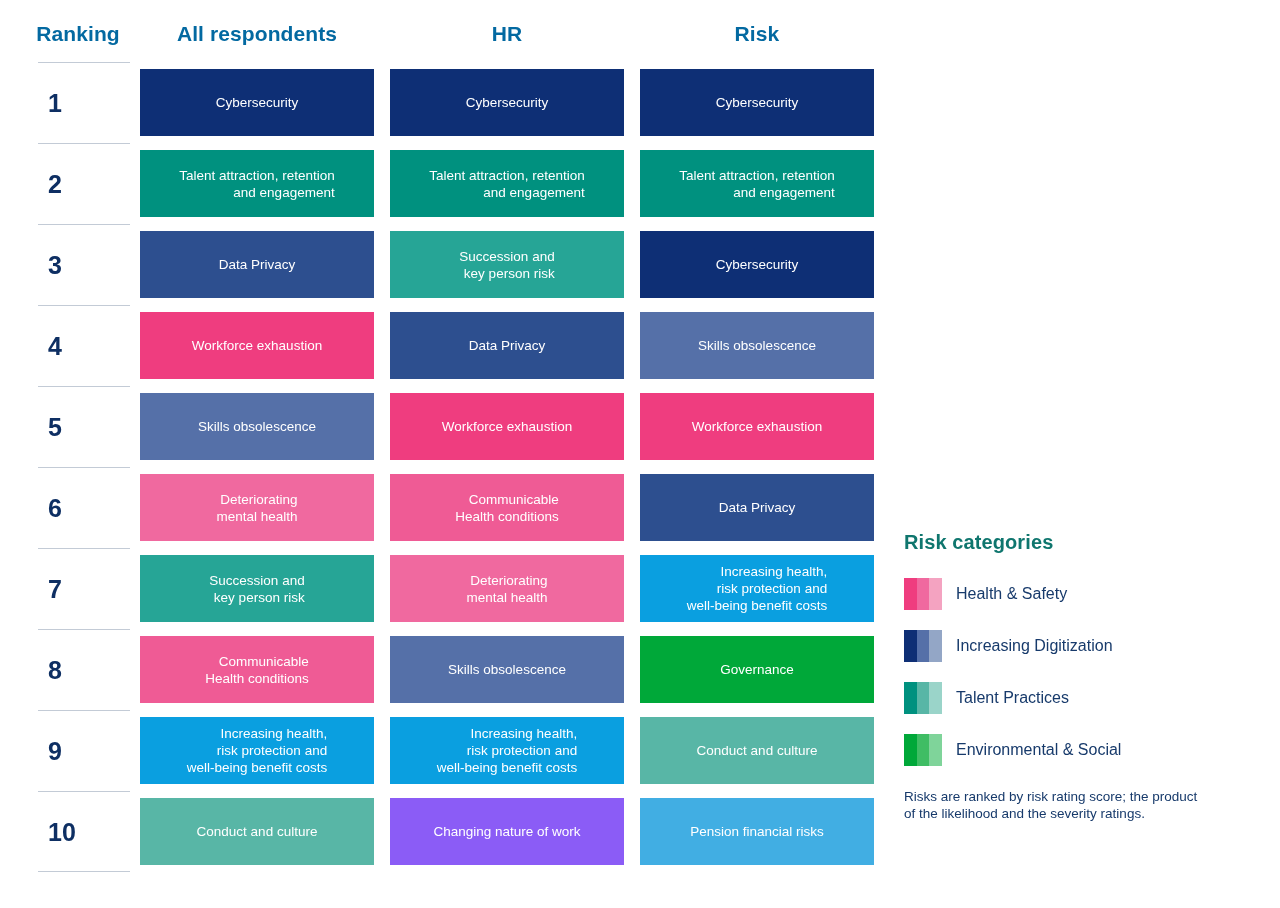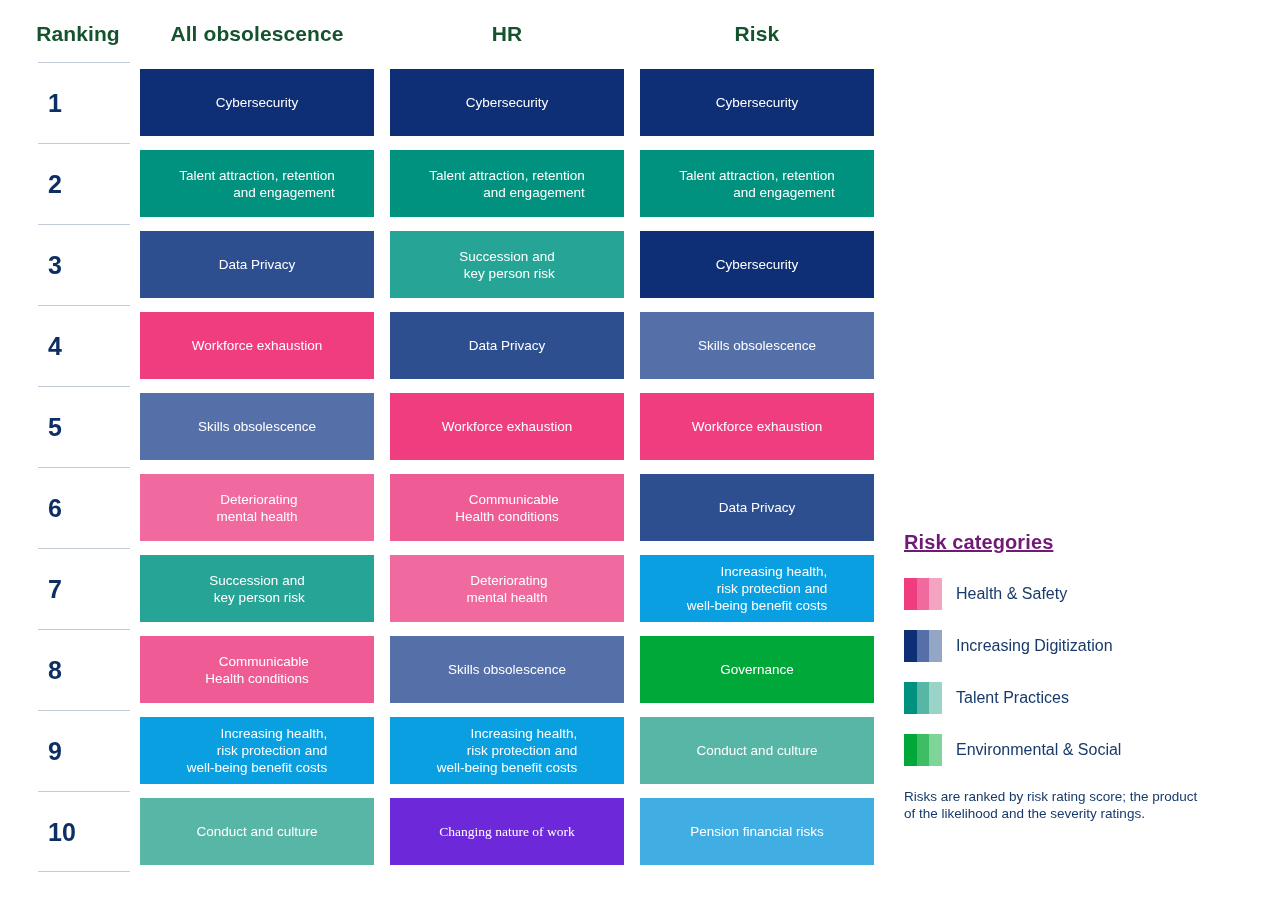--- a/index.html
+++ b/index.html
@@ -24,21 +24,21 @@
     width: 1280px;
     height: 908px;
   }
 
   
   .col-header {
     position: absolute;
     top: 22px;
     font-size: 21px;
     font-weight: bold;
-    color: #14532d;
+    color: #0369a1;
     text-align: center;
     letter-spacing: .1px;
     white-space: nowrap;
   }
   .col-header.rank   { left: 26px;  width: 104px; text-align: center;}
   .col-header.c0     { left: 140px; width: 234px; }
   .col-header.c1     { left: 390px; width: 234px; }
   .col-header.c2     { left: 640px; width: 234px; }
 
   
@@ -98,24 +98,23 @@
   
   #legend {
     position: absolute;
     left: 904px;
     top: 531px;
     width: 366px;
   }
   #legend-title {
     font-size: 20px;
     font-weight: bold;
-    color: #701a75;
+    color: #0f766e;
     margin: 0 0 14px 0;
     letter-spacing: .1px;
-    text-decoration: underline;
   }
   .legend-row {
     display: flex;
     align-items: center;
     height: 52px;
   }
   .swatch {
     width: 38px;
     height: 32px;
     display: flex;
@@ -135,21 +134,21 @@
     color: #173a6b;
     white-space: pre-line;
   }
 </style>
 </head>
 <body>
 
 <div id="board">
 
   <div class="col-header rank">Ranking</div>
-  <div class="col-header c0">All obsolescence</div>
+  <div class="col-header c0">All respondents</div>
   <div class="col-header c1">HR</div>
   <div class="col-header c2">Risk</div>
 
   <div class="rank-col" id="rank-col">
       <div class="rank-cell">
         <div class="rank-num">1</div>
       </div>
       <div class="rank-cell">
         <div class="rank-num">2</div>
       </div>
@@ -245,21 +244,21 @@
       </div>
       <div class="risk-cell">
         <div class="risk-box" style="background: rgb(85, 112, 168);">Skills obsolescence</div>
       </div>
       <div class="risk-cell">
         <div class="risk-box" style="background: rgb(10, 159, 224);">Increasing health,
 risk protection and
 well-being benefit costs</div>
       </div>
       <div class="risk-cell">
-        <div class="risk-box" style="background: #6d28d9; font-family: Liberation Serif, serif;">Changing nature of work</div>
+        <div class="risk-box" style="background: #8b5cf6;">Changing nature of work</div>
       </div>
     </div>
   <div class="risk-col c2" id="risk-col-2">
       <div class="risk-cell">
         <div class="risk-box" style="background: rgb(14, 47, 117);">Cybersecurity</div>
       </div>
       <div class="risk-cell">
         <div class="risk-box" style="background: rgb(0, 145, 127);">Talent attraction, retention
 and engagement</div>
       </div>

